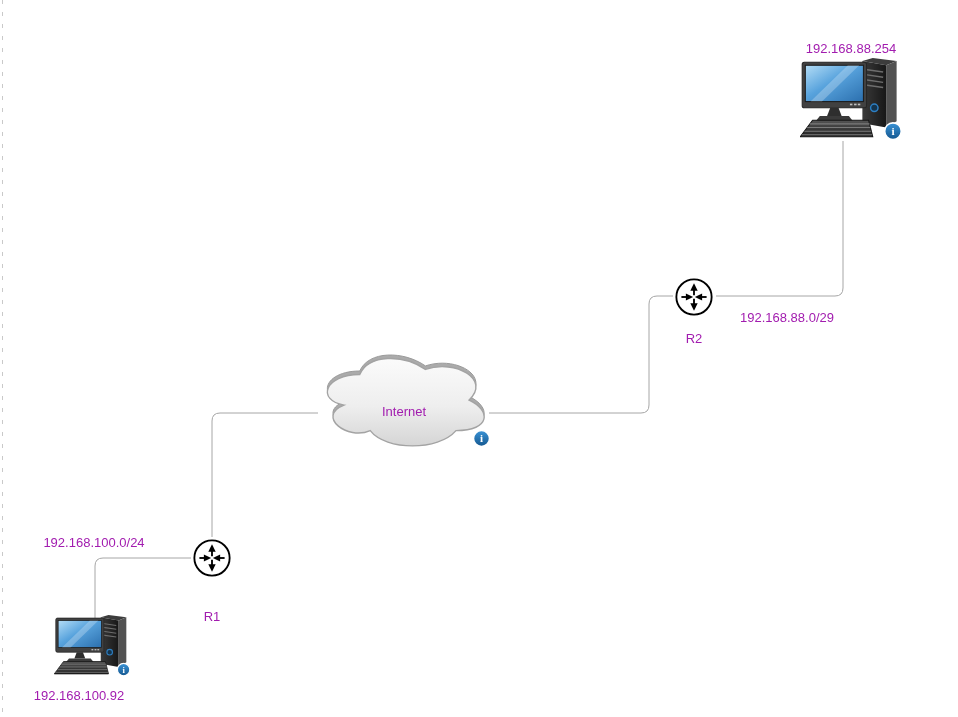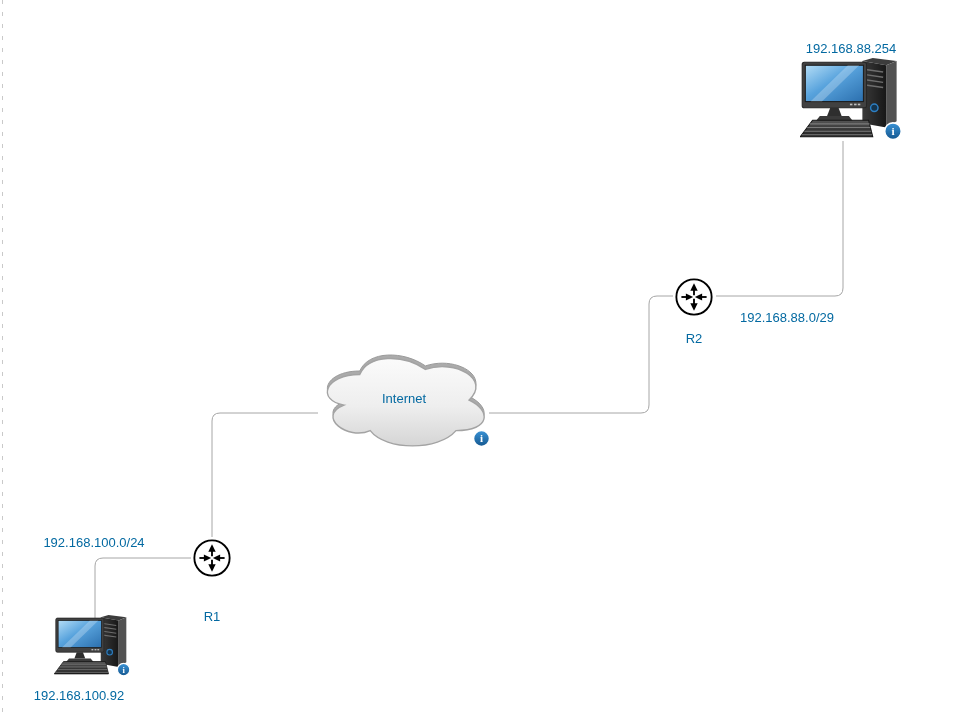--- a/index.html
+++ b/index.html
@@ -19,21 +19,21 @@
   }
   .canvas svg.scene {
     position: absolute;
     left: 0;
     top: 0;
   }
   .lbl {
     position: absolute;
     transform: translate(-50%, -50%);
     font-size: 13px;
-    color: #0369a1;
+    color: #a21caf;
     white-space: nowrap;
     line-height: 1.1;
     user-select: none;
   }
 </style>
 </head>
 <body>
 
 <div class="canvas">
 
@@ -139,21 +139,21 @@
     <use href="#pc-icon" x="800" y="58" width="104" height="83"></use>
     <use href="#pc-icon" x="54" y="615" width="78" height="62"></use>
   </svg>
 
   <div class="lbl" style="left:851px; top:49px">192.168.88.254</div>
 
   <div class="lbl" style="left:787px; top:318px">192.168.88.0/29</div>
 
   <div class="lbl" style="left:694px; top:339px">R2</div>
 
-  <div class="lbl" style="left:404px; top:399px">Internet</div>
+  <div class="lbl" style="left:404px; top:412px">Internet</div>
 
   <div class="lbl" style="left:94px; top:543px">192.168.100.0/24</div>
 
   <div class="lbl" style="left:212px; top:617px">R1</div>
 
   <div class="lbl" style="left:79px; top:696px">192.168.100.92</div>
 
 </div>
 
 </body></html>

